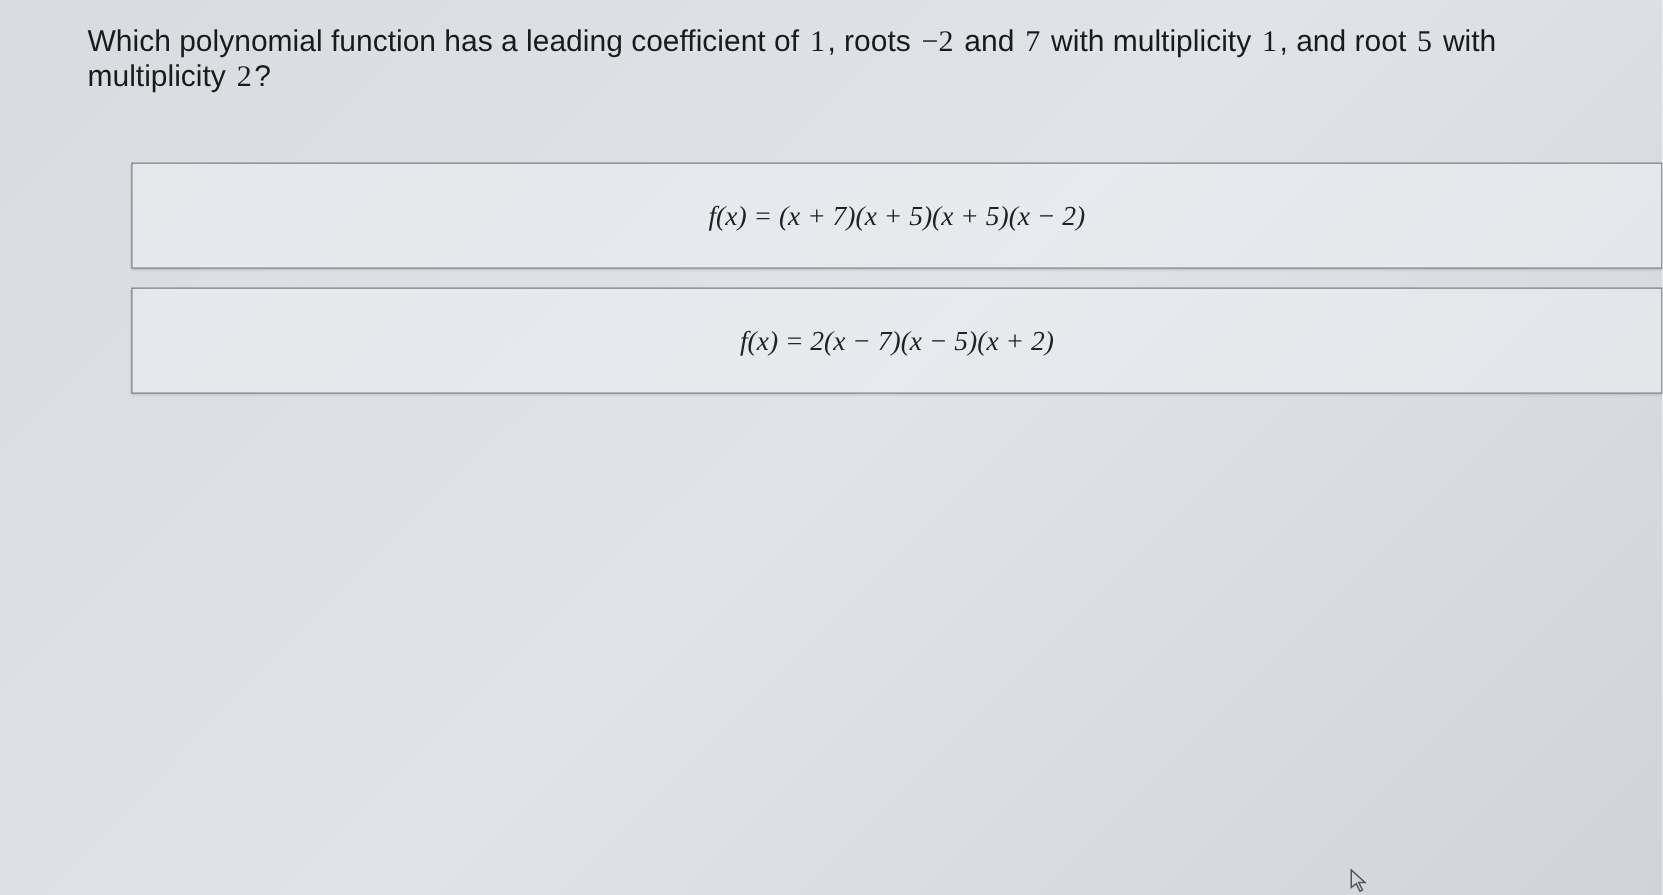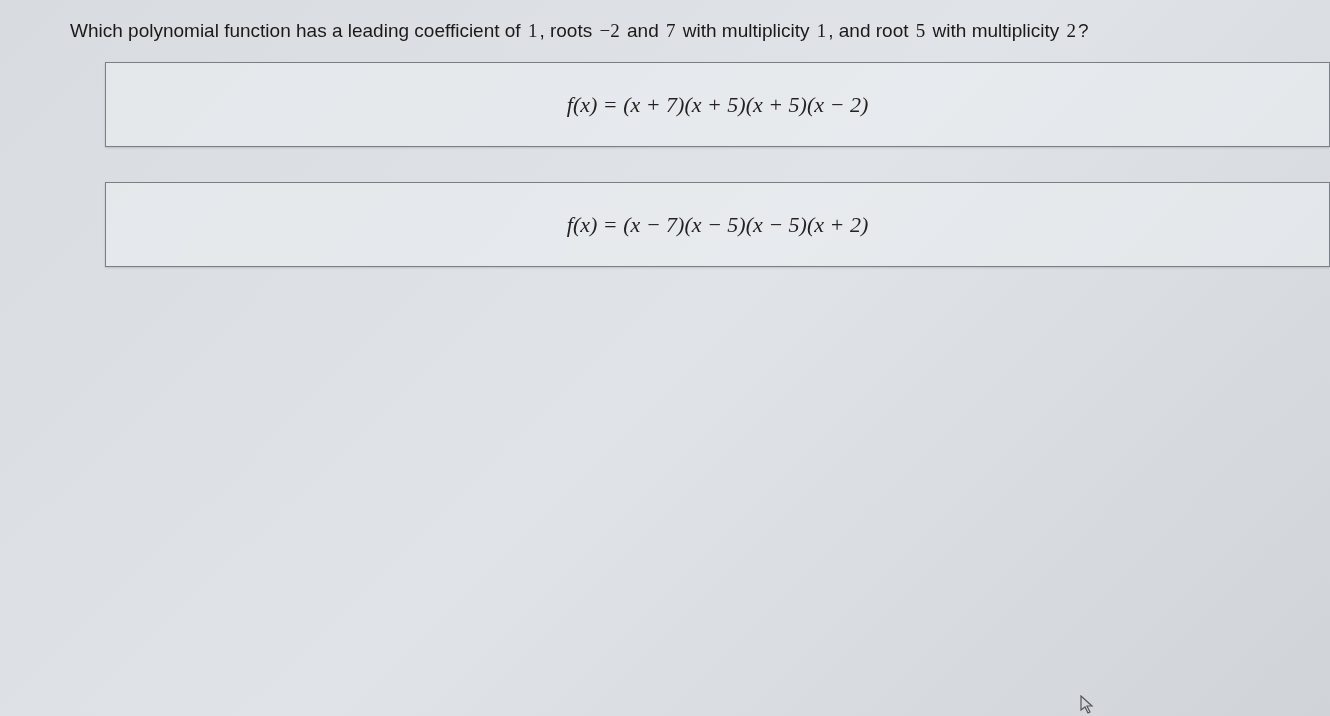--- a/index.html
+++ b/index.html
@@ -9,33 +9,33 @@
     }
     body {
       font-family: Arial, Helvetica, sans-serif;
       background: linear-gradient(135deg, #d8dce0 0%, #e0e4e8 50%, #d0d4d8 100%);
       width: 1330px;
       height: 716px;
       padding: 20px 0 0 70px;
       overflow: hidden;
     }
     .question-text {
-      font-size: 19px;
+      font-size: 24px;
       color: #1a1a1a;
-      margin-bottom: 20px;
+      margin-bottom: 54px;
       padding-right: 20px;
     }
     .question-text .math-inline {
       font-family: 'Times New Roman', serif;
       margin: 0 2px;
     }
     .answer-options {
       display: flex;
       flex-direction: column;
-      gap: 35px;
+      gap: 15px;
       padding-left: 35px;
     }
     .answer-option {
       border: 1px solid #7a7f85;
       background: rgba(235, 238, 242, 0.6);
       padding: 28px 20px;
       cursor: pointer;
       text-align: center;
       box-shadow: 0 1px 2px rgba(0,0,0,0.15);
       min-height: 85px;
@@ -62,19 +62,19 @@
 
 <div class="question-text">
   <span>Which polynomial function has a leading coefficient of </span><span class="math-inline">1</span><span>, roots </span><span class="math-inline">−2</span><span> and </span><span class="math-inline">7</span><span> with multiplicity </span><span class="math-inline">1</span><span>, and root </span><span class="math-inline">5</span><span> with multiplicity </span><span class="math-inline">2</span><span>?</span>
 </div>
 
 <div class="answer-options">
   <div class="answer-option">
     <span class="formula">f(x) = (x + 7)(x + 5)(x + 5)(x − 2)</span>
   </div>
   <div class="answer-option">
-    <span class="formula">f(x) = (x − 7)(x − 5)(x − 5)(x + 2)</span>
+    <span class="formula">f(x) = 2(x − 7)(x − 5)(x + 2)</span>
   </div>
 </div>
 
 <svg class="cursor-icon" viewBox="0 0 16 20">
   <path d="M1 1 L1 15 L5 12 L8 18 L10 17 L7 11 L12 11 Z" fill="none" stroke="#555" stroke-width="1.2"></path>
 </svg>
 
 </body></html>

